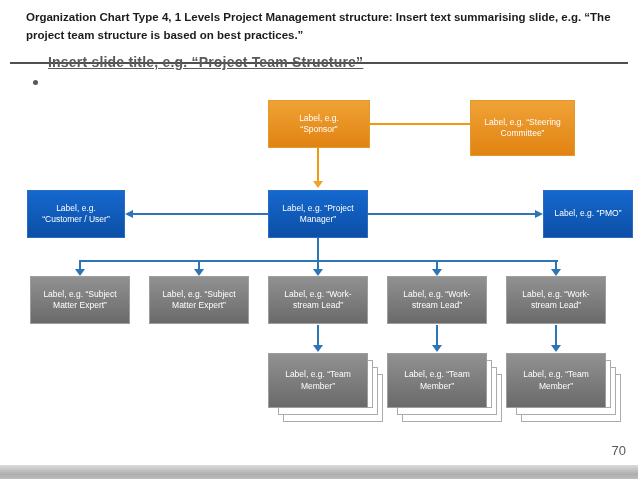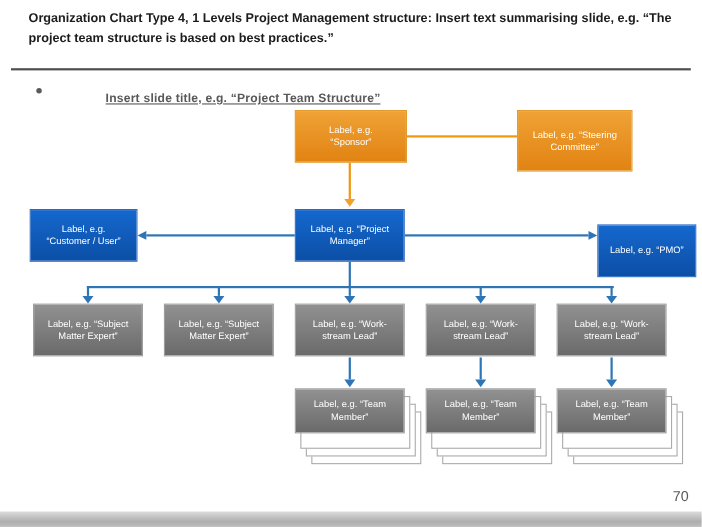--- a/index.html
+++ b/index.html
@@ -12,23 +12,23 @@
   }
   .divider {
     position:absolute; left:10px; right:10px; top:62px; height:0;
     border-top:2px solid #4f4f4f;
   }
   .bullet-dot {
     position:absolute; left:33px; top:80px; width:5px; height:5px;
     border-radius:50%; background:#595959;
   }
   .bullet-title {
-    position:absolute; left:48px; top:84px;
-    font-size:11px; font-weight:bold; color:#595959;
-    text-decoration:underline; letter-spacing:0.2px;margin-left:48px;
+    position:absolute; left:48px; top:54px;
+    font-size:14px; font-weight:bold; color:#595959;
+    text-decoration:underline; letter-spacing:0.2px;
   }
 
   .node {
     position:absolute; display:flex; align-items:center; justify-content:center;
     text-align:center; color:#ffffff; font-size:8.5px; line-height:1.3;
     white-space:pre-line; padding:2px;
   }
   .node.orange {
     background:linear-gradient(180deg,#F0A236 0%,#E18312 100%);
     border:1px solid #E09A2E;
@@ -43,21 +43,21 @@
   }
 
   .stack { position:absolute; width:100px; height:48px; }
   .stack .ghost {
     position:absolute; width:100px; height:48px;
     background:#ffffff; border:1px solid #ABABAB;
   }
   .stack .g1 { left:5px;  top:7px;  z-index:3; }
   .stack .g2 { left:10px; top:14px; z-index:2; }
   .stack .g3 { left:15px; top:21px; z-index:1; }
-  .stack .node { left:0; top:0; width:100px; height:41px; z-index:4; }
+  .stack .node { left:0; top:0; width:100px; height:55px; z-index:4; }
 
   .line { position:absolute; background:#2E75B6; }
   .line.orange-l { background:#F0980F; }
   .ah { position:absolute; width:0; height:0; }
   .ah-down  { border-left:5px solid transparent; border-right:5px solid transparent; border-top:7px solid #2E75B6; }
   .ah-left  { border-top:4.5px solid transparent; border-bottom:4.5px solid transparent; border-right:8px solid #2E75B6; }
   .ah-right { border-top:4.5px solid transparent; border-bottom:4.5px solid transparent; border-left:8px solid #2E75B6; }
   .ah-down.orange-a { border-top-color:#F2A12D; }
 
   .page-number {
@@ -81,21 +81,21 @@
 
   <div class="node orange" style="left:268px; top:100px; width:102px; height:48px;">Label, e.g.
 “Sponsor”</div>
   <div class="node orange" style="left:470px; top:100px; width:105px; height:56px;">Label, e.g. “Steering
 Committee”</div>
 
   <div class="node blue" style="left:27px; top:190px; width:98px; height:48px;">Label, e.g.
 “Customer / User”</div>
   <div class="node blue" style="left:268px; top:190px; width:100px; height:48px;">Label, e.g. “Project
 Manager”</div>
-  <div class="node blue" style="left:543px; top:204px; width:90px; height:48px;">Label, e.g. “PMO”</div>
+  <div class="node blue" style="left:543px; top:190px; width:90px; height:48px;">Label, e.g. “PMO”</div>
 
   <div class="node gray" style="left:30px; top:276px; width:100px; height:48px;">Label, e.g. “Subject
 Matter Expert”</div>
   <div class="node gray" style="left:149px; top:276px; width:100px; height:48px;">Label, e.g. “Subject
 Matter Expert”</div>
   <div class="node gray" style="left:268px; top:276px; width:100px; height:48px;">Label, e.g. “Work-
 stream Lead”</div>
   <div class="node gray" style="left:387px; top:276px; width:100px; height:48px;">Label, e.g. “Work-
 stream Lead”</div>
   <div class="node gray" style="left:506px; top:276px; width:100px; height:48px;">Label, e.g. “Work-

